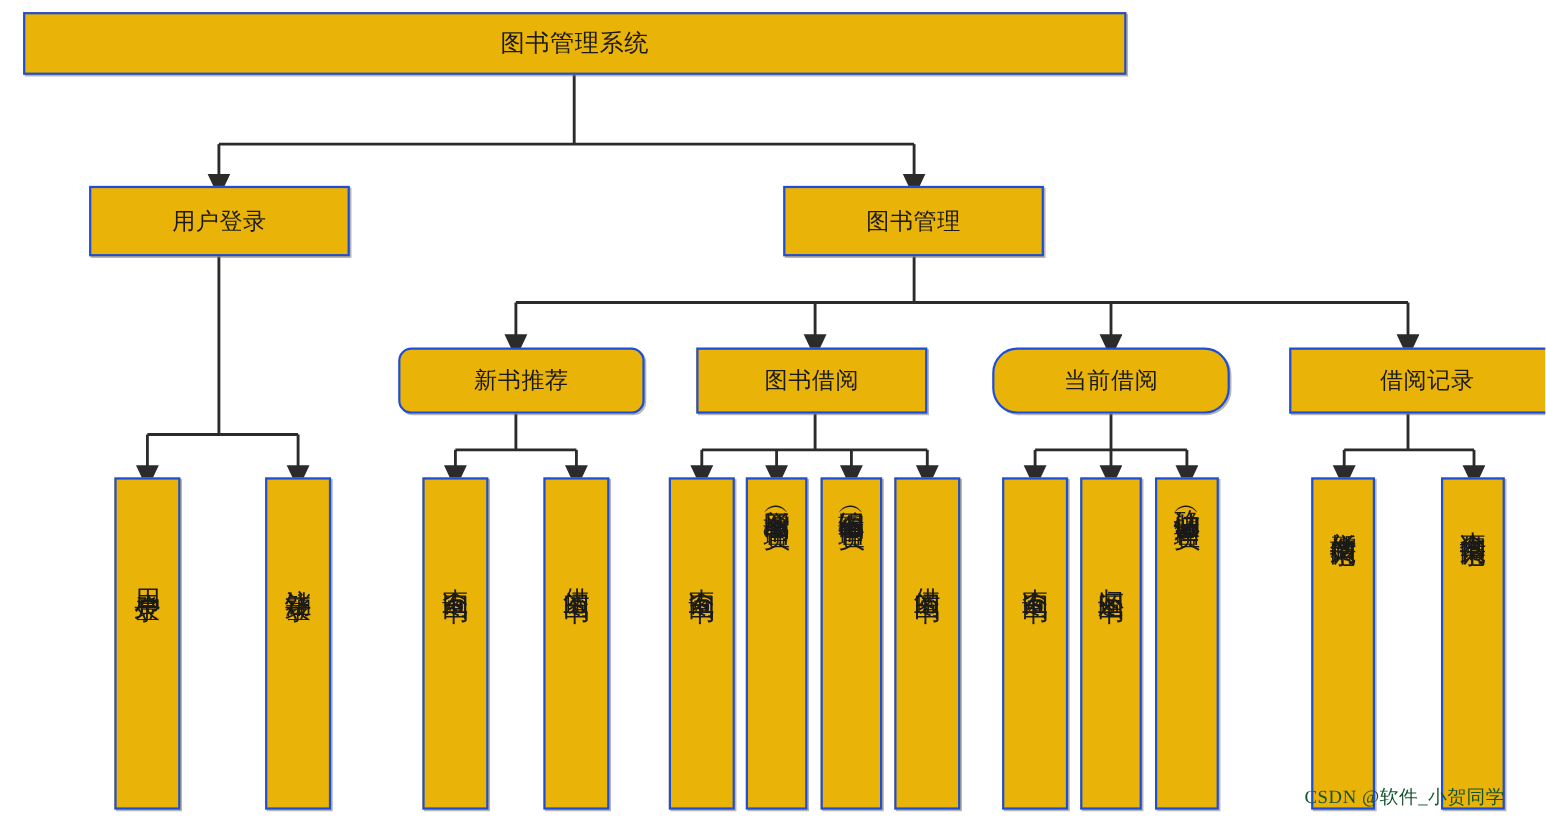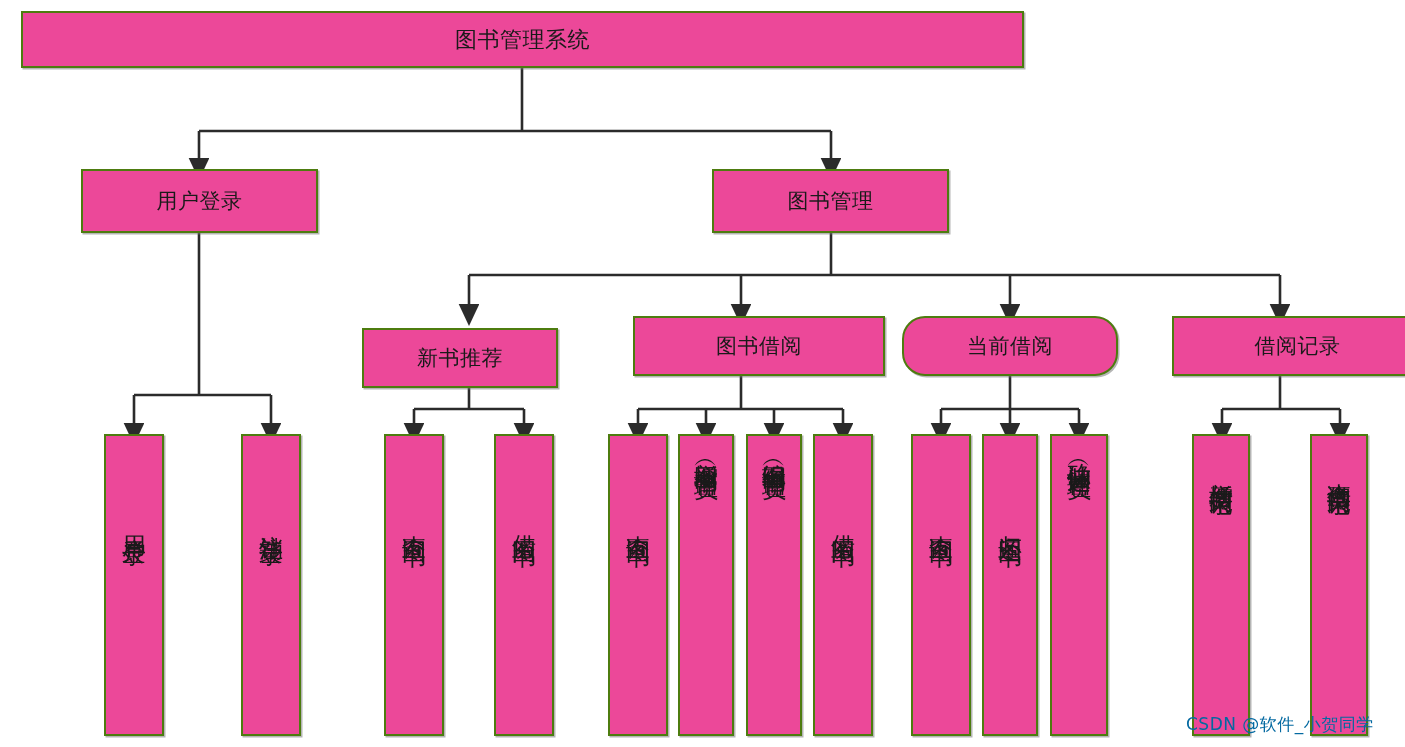--- a/index.html
+++ b/index.html
@@ -21,22 +21,22 @@
     position: absolute;
     left: 0;
     top: 0;
     width: 1405px;
     height: 747px;
     pointer-events: none;
   }
   .node {
     position: absolute;
     box-sizing: border-box;
-    background: #ec4899;
-    border: 2px solid #4d7c0f;
+    background: #eab308;
+    border: 2px solid #1d4ed8;
     box-shadow: 1.5px 1.5px 0 0 rgba(120,120,120,0.55);
     display: flex;
     align-items: center;
     justify-content: center;
   }
   .node .lbl {
     color: #1a1a1a;
     text-align: center;
     line-height: 1.18;
     white-space: nowrap;
@@ -62,24 +62,25 @@
   }
   .node.vert.tall .lbl {
     font-size: 24px;
     letter-spacing: 2px;
   }
   .watermark {
     position: absolute;
     left: 1186px;
     top: 713px;
     font-size: 17px;
-    color: #0369a1;
+    color: #14532d;
     letter-spacing: 0.5px;
     white-space: nowrap;
     user-select: none;
+    font-family: Liberation Serif, serif;
   }
 </style>
 </head>
 <body>
 
 <div id="canvas">
 
   <svg id="wires" viewBox="0 0 1405 747" xmlns="http://www.w3.org/2000/svg">
     <defs>
       <marker id="arrow" markerWidth="9" markerHeight="9" refX="1.2" refY="4" orient="auto" markerUnits="strokeWidth">
@@ -134,24 +135,24 @@
     <span class="lbl">图书管理系统</span>
   </div>
 
   <div class="node horiz" style="left:81px; top:169px; width:237px; height:64px;">
     <span class="lbl">用户登录</span>
   </div>
   <div class="node horiz" style="left:712px; top:169px; width:237px; height:64px;">
     <span class="lbl">图书管理</span>
   </div>
 
-  <div class="node horiz" style="left:362px; top:328px; width:196px; height:60px;">
+  <div class="node horiz" style="left:362px; top:316px; width:224px; height:60px;border-radius:12px;">
     <span class="lbl">新书推荐</span>
   </div>
-  <div class="node horiz" style="left:633px; top:316px; width:252px; height:60px;">
+  <div class="node horiz" style="left:633px; top:316px; width:210px; height:60px;">
     <span class="lbl">图书借阅</span>
   </div>
   <div class="node horiz" style="left:902px; top:316px; width:216px; height:60px;border-radius:23px;">
     <span class="lbl">当前借阅</span>
   </div>
   <div class="node horiz" style="left:1172px; top:316px; width:251px; height:60px;">
     <span class="lbl">借阅记录</span>
   </div>
 
   <div class="node vert" style="left:104px; top:434px; width:60px; height:302px; padding-top:80px;">

